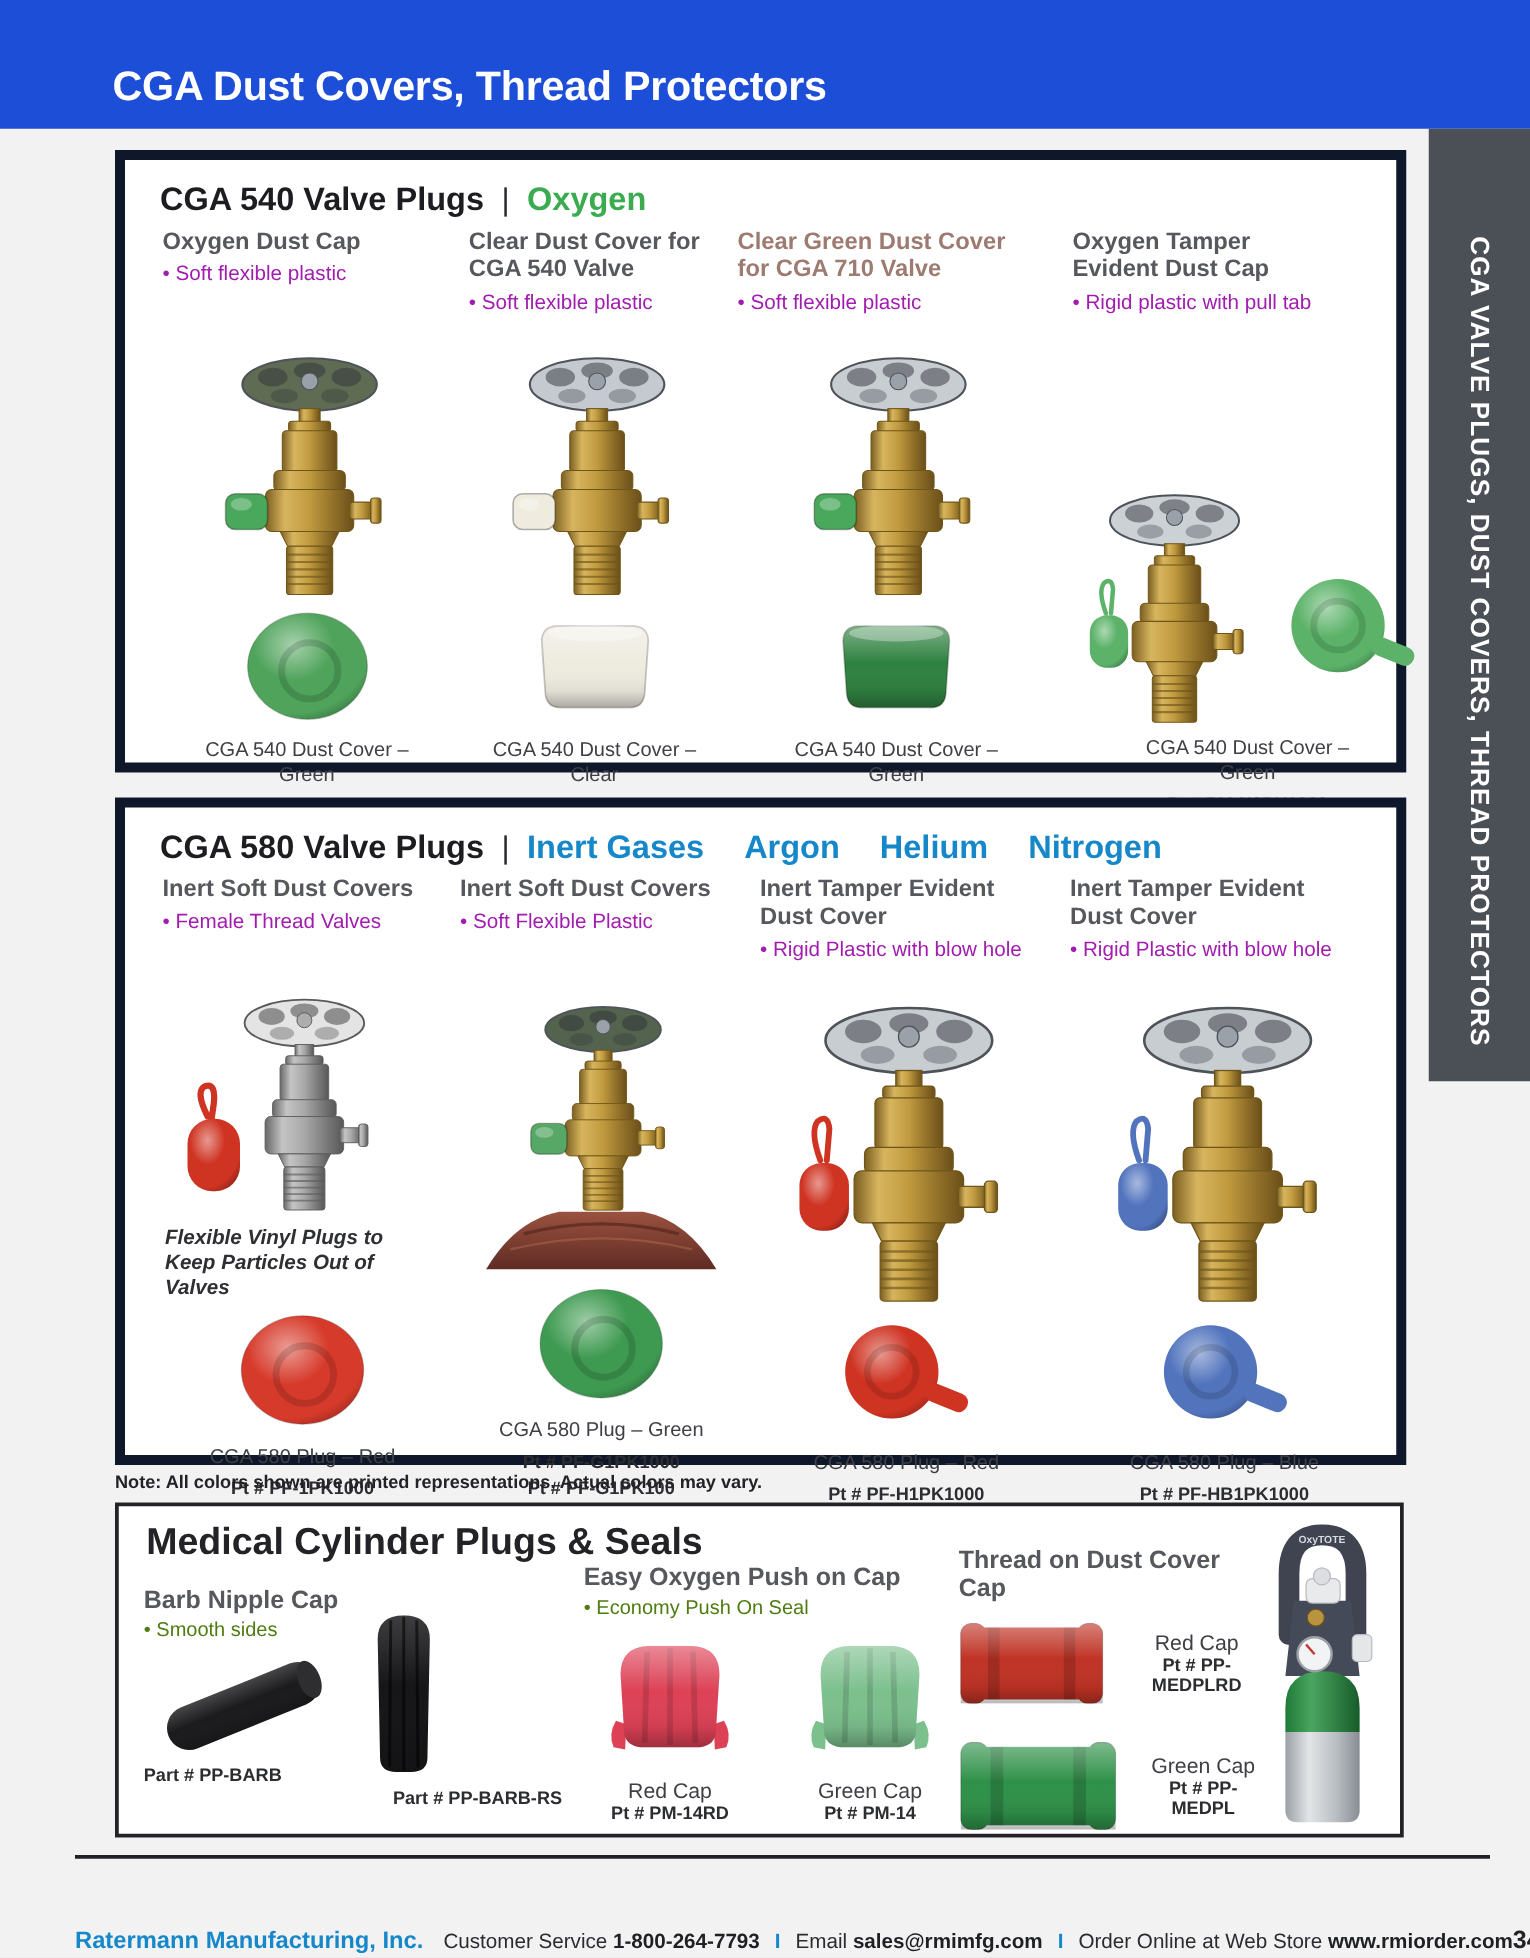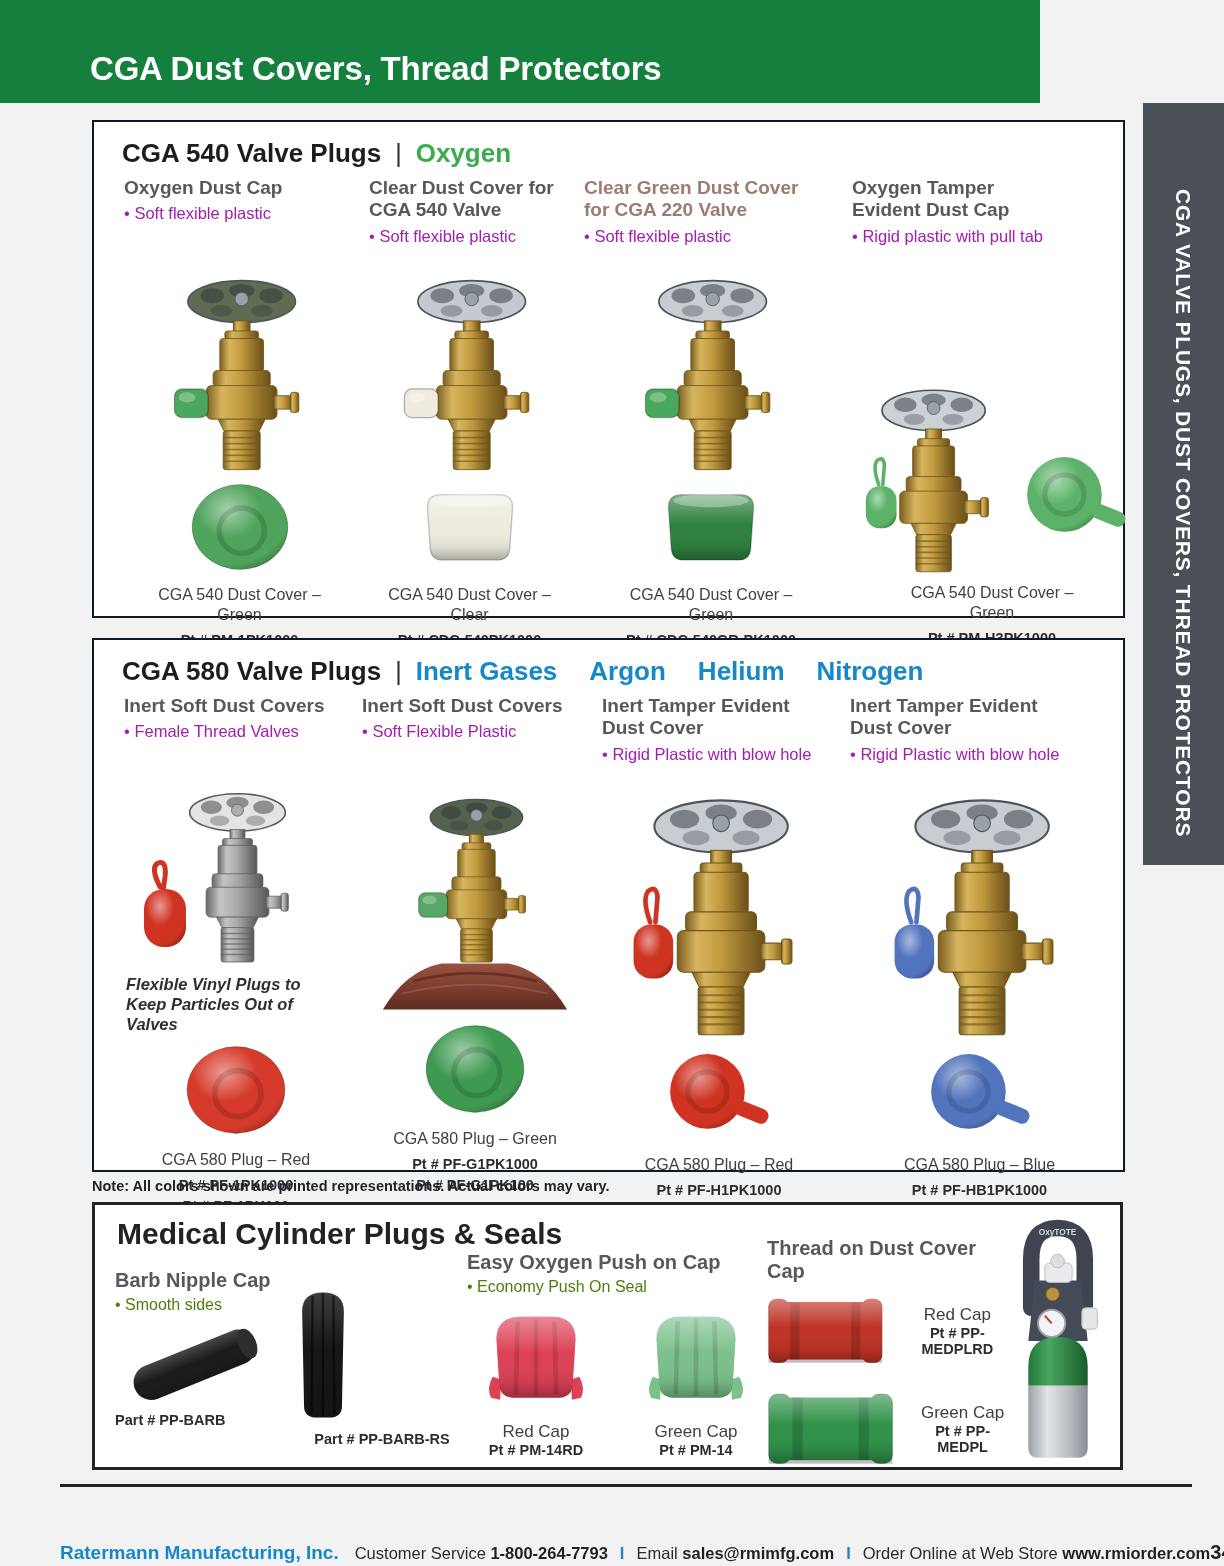--- a/index.html
+++ b/index.html
@@ -1,25 +1,25 @@
 <!DOCTYPE html>
 <html><head>
 <meta charset="utf-8">
 <style>
   html,body{margin:0;padding:0;background:#e7e7e9;}
   .page{position:relative;width:1224px;height:1566px;background:#f2f2f3;overflow:hidden;
         font-family:"Liberation Sans","DejaVu Sans",sans-serif;color:#2b2c30;}
   
-  .hdr{position:absolute;left:0;top:0;width:1040px;height:103px;background:#15803d;}
+  .hdr{position:absolute;left:0;top:0;width:1224px;height:103px;background:#1d4ed8;}
   .hdr-title{position:absolute;left:90px;top:50px;font-size:33px;font-weight:bold;color:#ffffff;letter-spacing:-.2px;}
   .side-tab{position:absolute;left:1143px;top:103px;width:81px;height:762px;background:#4b5057;}
   .vtext{writing-mode:vertical-rl;color:#fff;font-weight:bold;font-size:21px;letter-spacing:.8px;
          margin:86px 0 0 28px;white-space:nowrap;}
   
-  .pbox{position:absolute;background:#fff;border:2px solid #0f172a;box-sizing:border-box;}
+  .pbox{position:absolute;background:#fff;border:8px solid #0f172a;box-sizing:border-box;}
   #box540{left:92px;top:120px;width:1033px;height:498px;}
   #box580{left:92px;top:638px;width:1033px;height:534px;}
   #boxmed{left:92px;top:1202px;width:1031px;height:268px;border:3px solid #232327;}
   .sec-title{display:flex;align-items:baseline;gap:14px;padding:16px 0 0 28px;}
   .sec-title .t{font-size:26px;font-weight:bold;color:#1d1d21;}
   .sec-title .d{font-size:25px;color:#2b2b2f;font-weight:normal;}
   .gname{font-size:26px;font-weight:bold;color:#3aab4f;}
   .gases{display:flex;gap:32px;}
   .gases span{font-size:26px;font-weight:bold;color:#1688c9;}
   .cols{display:grid;margin-top:8px;padding-left:30px;}
@@ -243,21 +243,21 @@
             <span class="w">CGA 540 Dust Cover – Clear</span>
           </div>
         <div class="pts">
           <div>Pt # CDC-540PK1000</div>
           <div>Pt # CDC-540PK100</div>
         </div>
       </div>
 
       <div class="col">
         <div class="col-head">
-          <div class="prod-name tan">Clear Green Dust Cover for CGA 220 Valve</div>
+          <div class="prod-name tan">Clear Green Dust Cover for CGA 710 Valve</div>
           <div class="feat">Soft flexible plastic</div>
         </div>
         <div class="valve-area">
           <svg width="168" height="200" viewBox="0 0 180 238" style="--wheel:#c8cdd2;--cap:#4aa85c">
               <use href="#g-valve-side"></use>
             </svg>
         </div>
         <div class="plug-area">
           <svg width="104" height="82" viewBox="0 0 110 86" style="--cap:#2f8140">
               <use href="#g-cup"></use>

